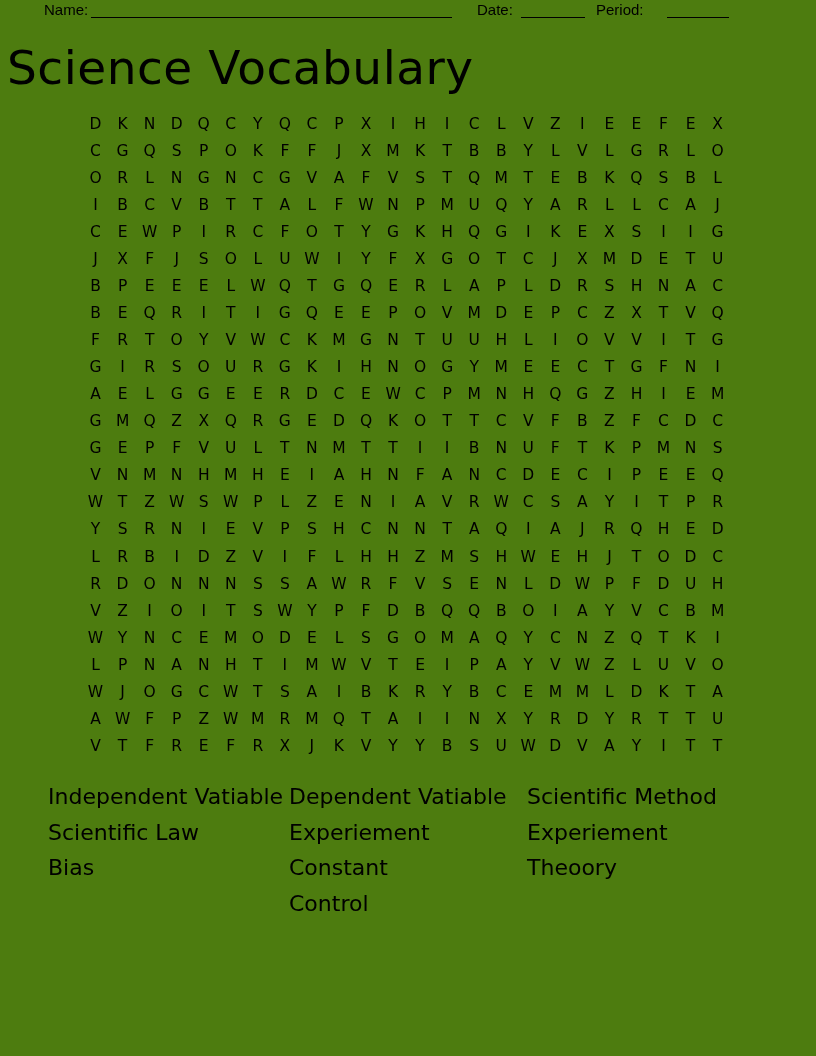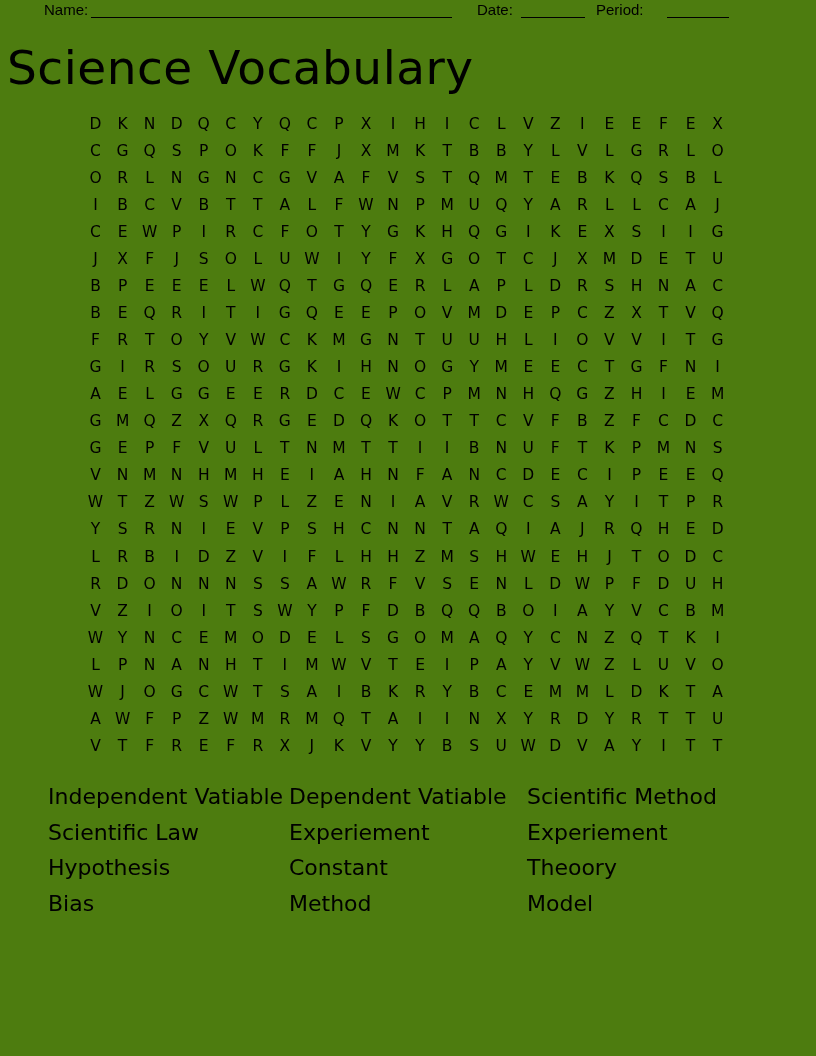--- a/index.html
+++ b/index.html
@@ -649,30 +649,28 @@
       <div class="cell">Y</div>
       <div class="cell">I</div>
       <div class="cell">T</div>
       <div class="cell">T</div>
     </div>
 
   <div class="words">
       <div class="word-col">
         <div class="word">Independent Vatiable</div>
         <div class="word">Scientific Law</div>
-        <div class="word">Hypothesis</div>
         <div class="word">Bias</div>
       </div>
       <div class="word-col">
         <div class="word">Dependent Vatiable</div>
         <div class="word">Experiement</div>
         <div class="word">Constant</div>
-        <div class="word">Method</div>
+        <div class="word">Control</div>
       </div>
       <div class="word-col">
         <div class="word">Scientific Method</div>
         <div class="word">Experiement</div>
         <div class="word">Theoory</div>
-        <div class="word">Model</div>
       </div>
     </div>
 
 </div>
 
 </body></html>

